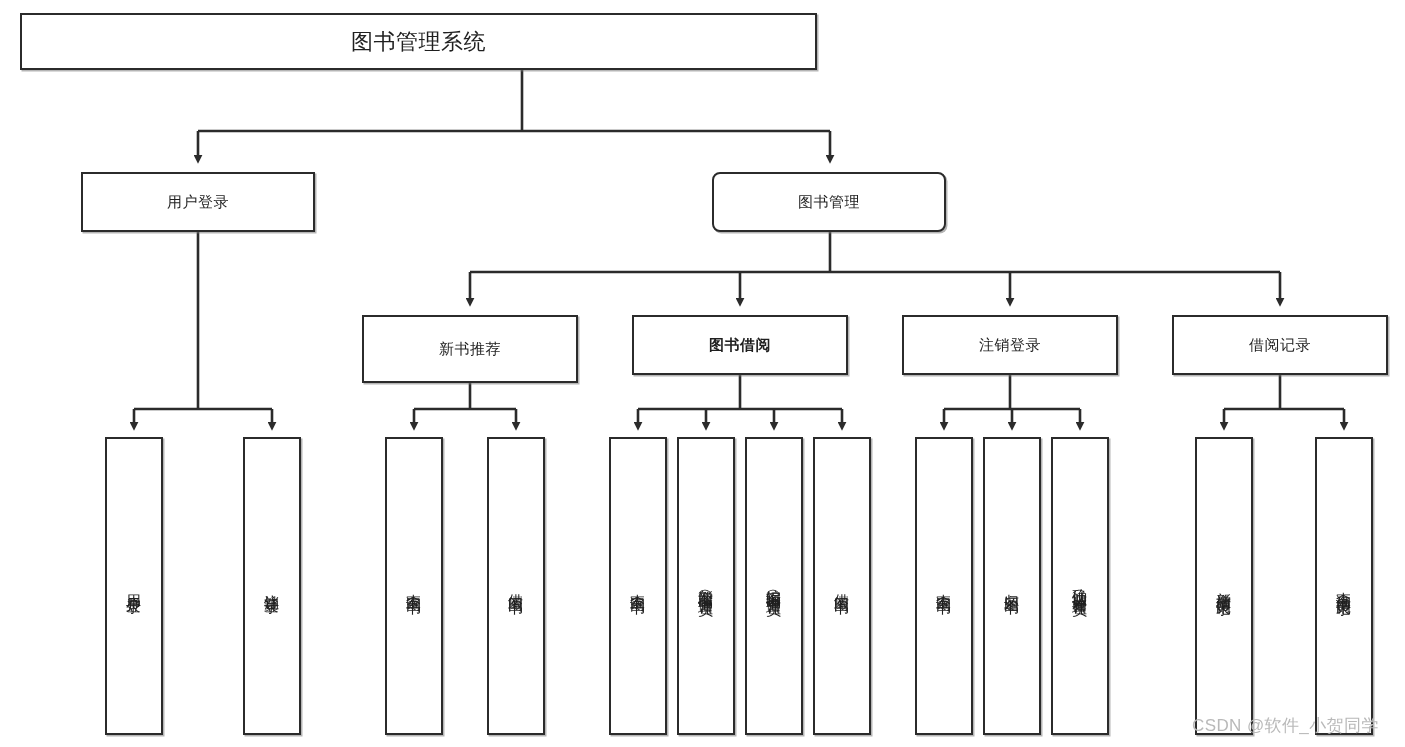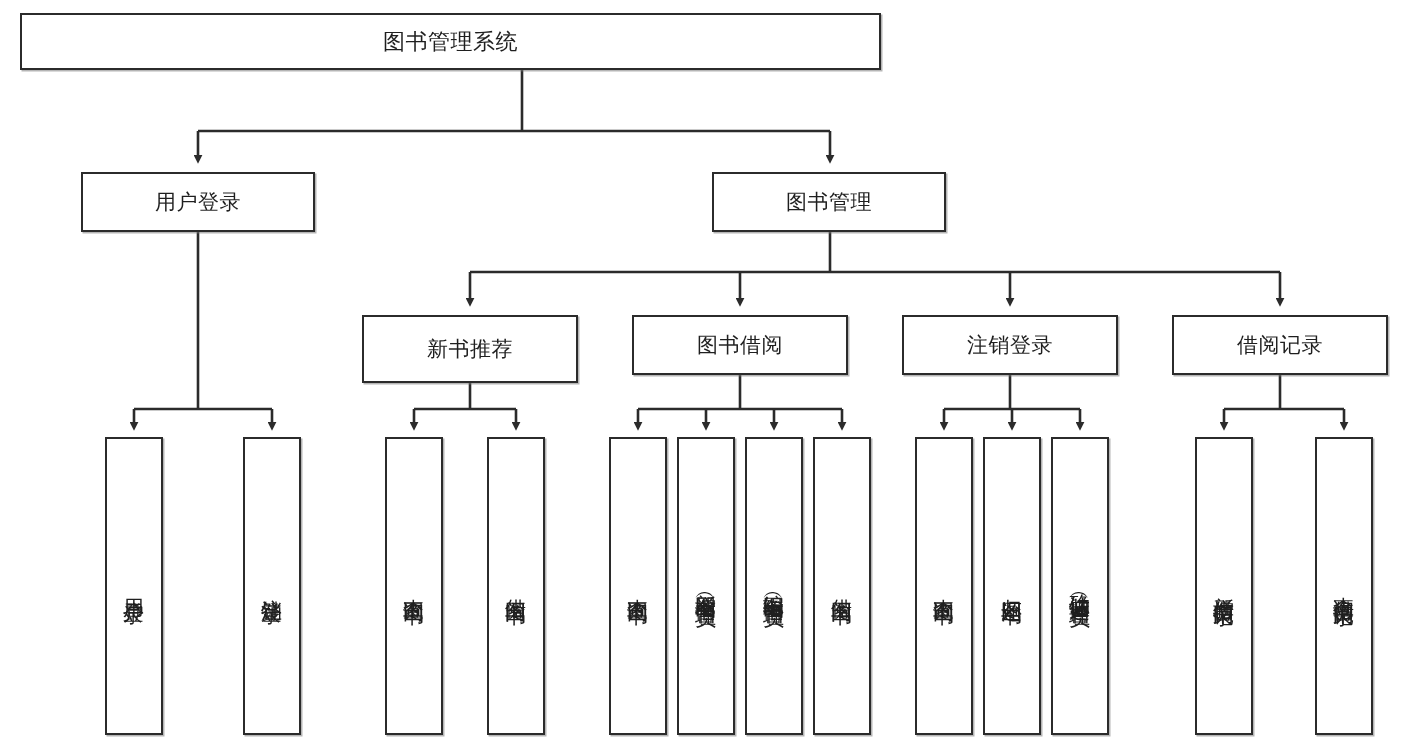--- a/index.html
+++ b/index.html
@@ -31,21 +31,21 @@
     box-sizing: border-box;
     background: #ffffff;
     border: 2px solid #2b2b2b;
     box-shadow: 1.5px 1.5px 0 rgba(120,120,120,0.55);
     display: flex;
     align-items: center;
     justify-content: center;
     z-index: 2;
   }
   .node-label {
-    font-size: 21px;
+    font-size: 15px;
     line-height: 1.18;
     letter-spacing: 0.5px;
     color: #1f1f1f;
     text-align: center;
     white-space: nowrap;
   }
   .node.vertical .node-label {
     writing-mode: vertical-rl;
     text-orientation: upright;
     white-space: normal;
@@ -111,35 +111,35 @@
       <path d="M1012,409 L1012,427" marker-end="url(#arrow)"></path>
       <path d="M1080,409 L1080,427" marker-end="url(#arrow)"></path>
 
       <path d="M1280,375 L1280,409"></path>
       <path d="M1224,409 L1344,409"></path>
       <path d="M1224,409 L1224,427" marker-end="url(#arrow)"></path>
       <path d="M1344,409 L1344,427" marker-end="url(#arrow)"></path>
     </g>
   </svg>
 
-  <div class="node root" style="left: 20px; top: 13px; width: 861px; height: 57px;">
+  <div class="node root" style="left: 20px; top: 13px; width: 797px; height: 57px;">
     <span class="node-label">图书管理系统</span>
   </div>
 
   <div class="node" style="left: 81px; top: 172px; width: 234px; height: 60px;">
     <span class="node-label">用户登录</span>
   </div>
-  <div class="node" style="left: 712px; top: 172px; width: 234px; height: 60px;">
+  <div class="node" style="left: 712px; top: 172px; width: 234px; height: 60px; border-radius: 8px;">
     <span class="node-label">图书管理</span>
   </div>
 
   <div class="node" style="left: 362px; top: 315px; width: 216px; height: 68px;">
     <span class="node-label">新书推荐</span>
   </div>
-  <div class="node" style="left: 632px; top: 315px; width: 216px; height: 60px;">
+  <div class="node" style="left: 632px; top: 315px; width: 216px; height: 60px; font-weight: bold;">
     <span class="node-label">图书借阅</span>
   </div>
   <div class="node" style="left: 902px; top: 315px; width: 216px; height: 60px;">
     <span class="node-label">注销登录</span>
   </div>
   <div class="node" style="left: 1172px; top: 315px; width: 216px; height: 60px; justify-content: center;">
     <span class="node-label">借阅记录</span>
   </div>
 
   <div class="node vertical" style="left: 105px; top: 437px; width: 58px; height: 298px;">
@@ -179,14 +179,15 @@
     <span class="node-label">确认归还（管理员）</span>
   </div>
 
   <div class="node vertical" style="left: 1195px; top: 437px; width: 58px; height: 298px;">
     <span class="node-label">新增借阅记录</span>
   </div>
   <div class="node vertical" style="left: 1315px; top: 437px; width: 58px; height: 298px;">
     <span class="node-label">查询借阅记录</span>
   </div>
 
+  <div class="watermark" style="left: 1192px; top: 714px;">CSDN @软件_小贺同学</div>
 
 </div>
 
 </body></html>

